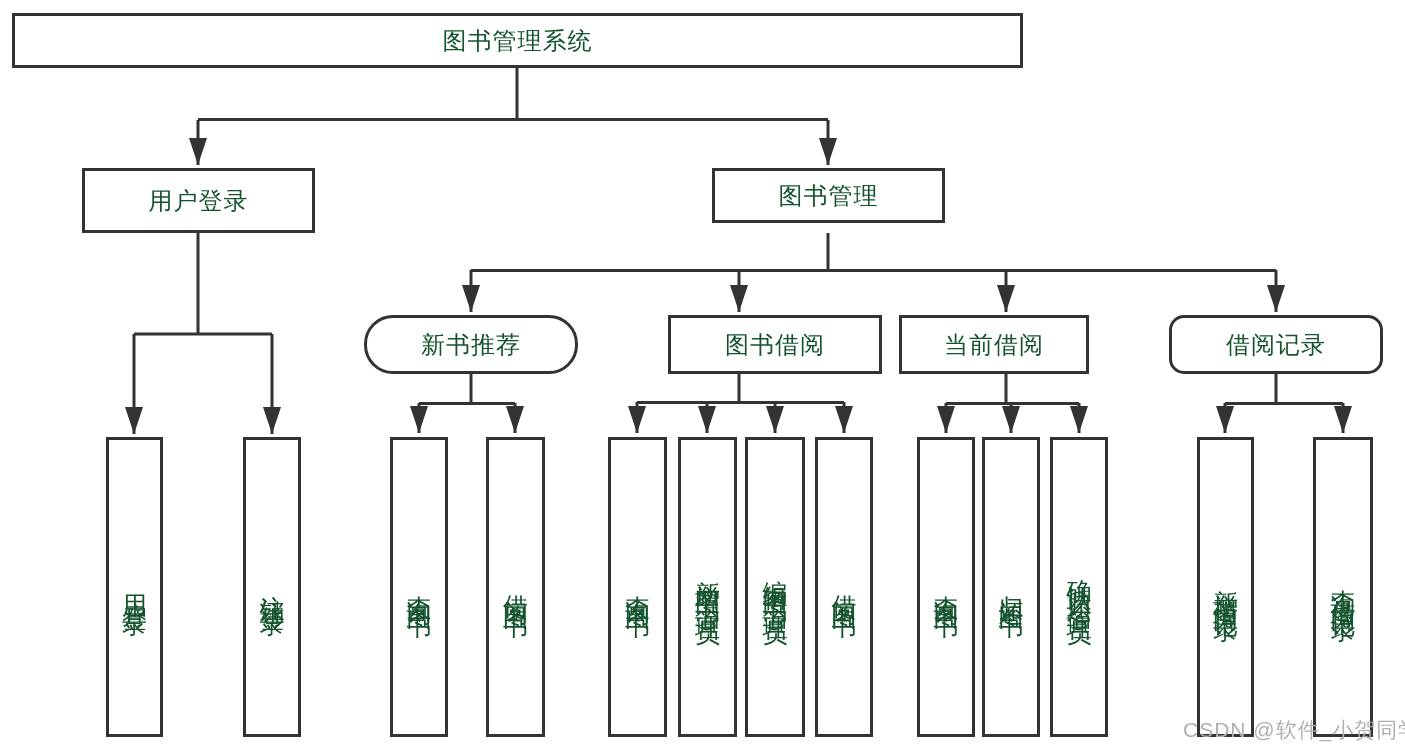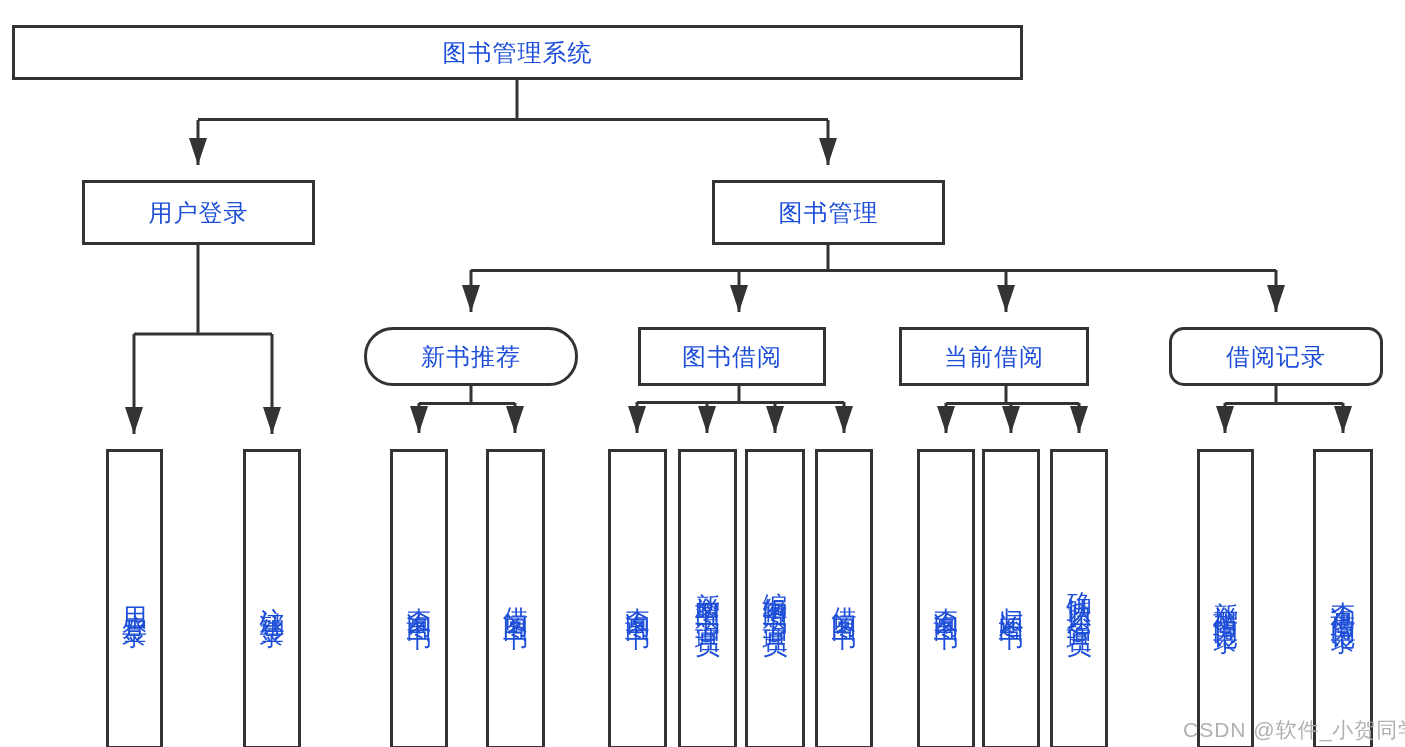--- a/index.html
+++ b/index.html
@@ -18,26 +18,25 @@
   #wires {
     position: absolute;
     left: 0; top: 0;
     width: 1405px; height: 747px;
   }
   .node {
     position: absolute;
     box-sizing: border-box;
     border: 3px solid #333333;
     background: #ffffff;
-    color: #1d4ed8;
+    color: #14532d;
     display: flex;
     align-items: center;
     justify-content: center;
     text-align: center;
-    margin-top: 12px;
   }
   .hnode { font-size: 24px; letter-spacing: 1px; }
   .vnode { font-size: 25px; }
   .vnode .vtext {
     writing-mode: vertical-lr;
     text-orientation: mixed;
     letter-spacing: 6px;
     line-height: 1;
     white-space: nowrap;
   }
@@ -96,24 +95,24 @@
 
       <path d="M1276,374 V405 M1225,403.5 H1343"></path>
       <line x1="1225" y1="403" x2="1225" y2="433" marker-end="url(#arrow)"></line>
       <line x1="1343" y1="403" x2="1343" y2="433" marker-end="url(#arrow)"></line>
     </g>
   </svg>
 
   <div class="node hnode" style="left:12px; top:13px; width:1011px; height:55px;">图书管理系统</div>
 
   <div class="node hnode" style="left:82px; top:168px; width:233px; height:65px;">用户登录</div>
-  <div class="node hnode" style="left:712px; top:168px; width:233px; height:65px;">图书管理</div>
+  <div class="node hnode" style="left:712px; top:168px; width:233px; height:55px;">图书管理</div>
 
   <div class="node hnode" style="left:364px; top:315px; width:214px; height:59px;border-radius:29px;">新书推荐</div>
-  <div class="node hnode" style="left:638px; top:315px; width:188px; height:59px;">图书借阅</div>
+  <div class="node hnode" style="left:668px; top:315px; width:214px; height:59px;">图书借阅</div>
   <div class="node hnode" style="left:899px; top:315px; width:190px; height:59px;">当前借阅</div>
   <div class="node hnode" style="left:1169px; top:315px; width:214px; height:59px;border-radius:15px;">借阅记录</div>
 
   <div class="node vnode" style="left:106px; top:437px; width:57px; height:300px;">
     <span class="vtext">用户登录</span>
   </div>
   <div class="node vnode" style="left:243px; top:437px; width:58px; height:300px;">
     <span class="vtext">注销登录</span>
   </div>
 

